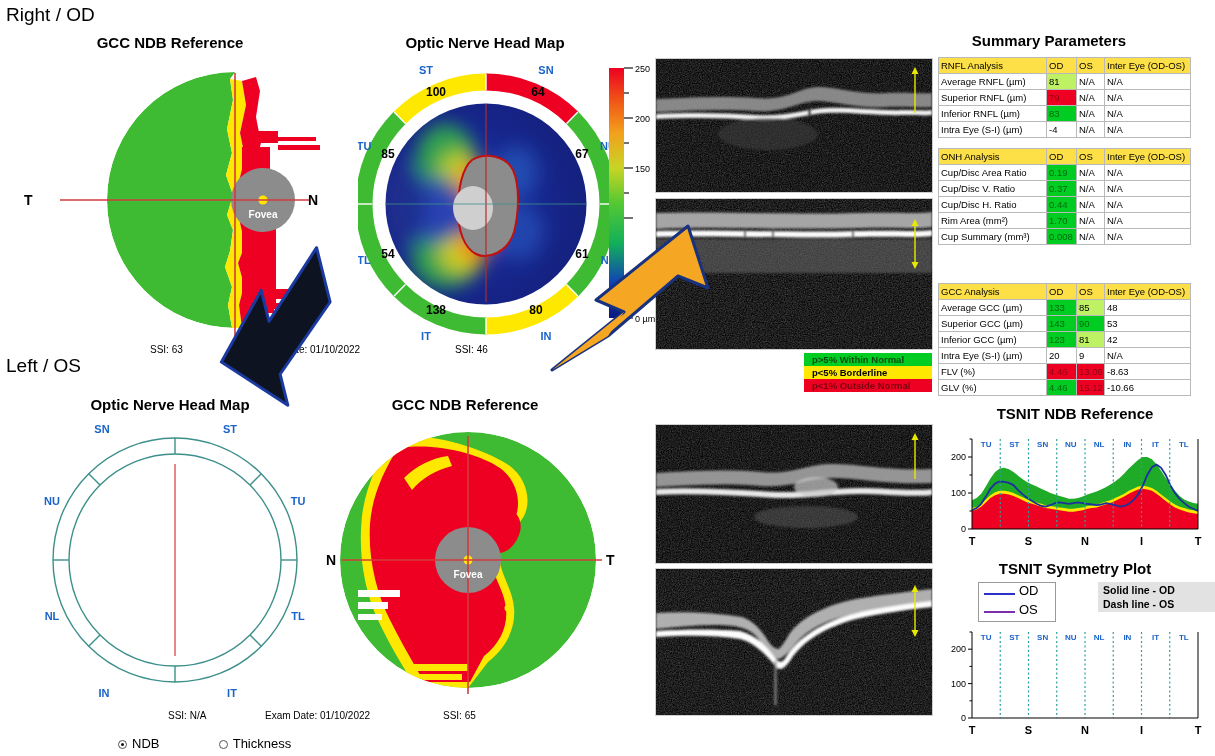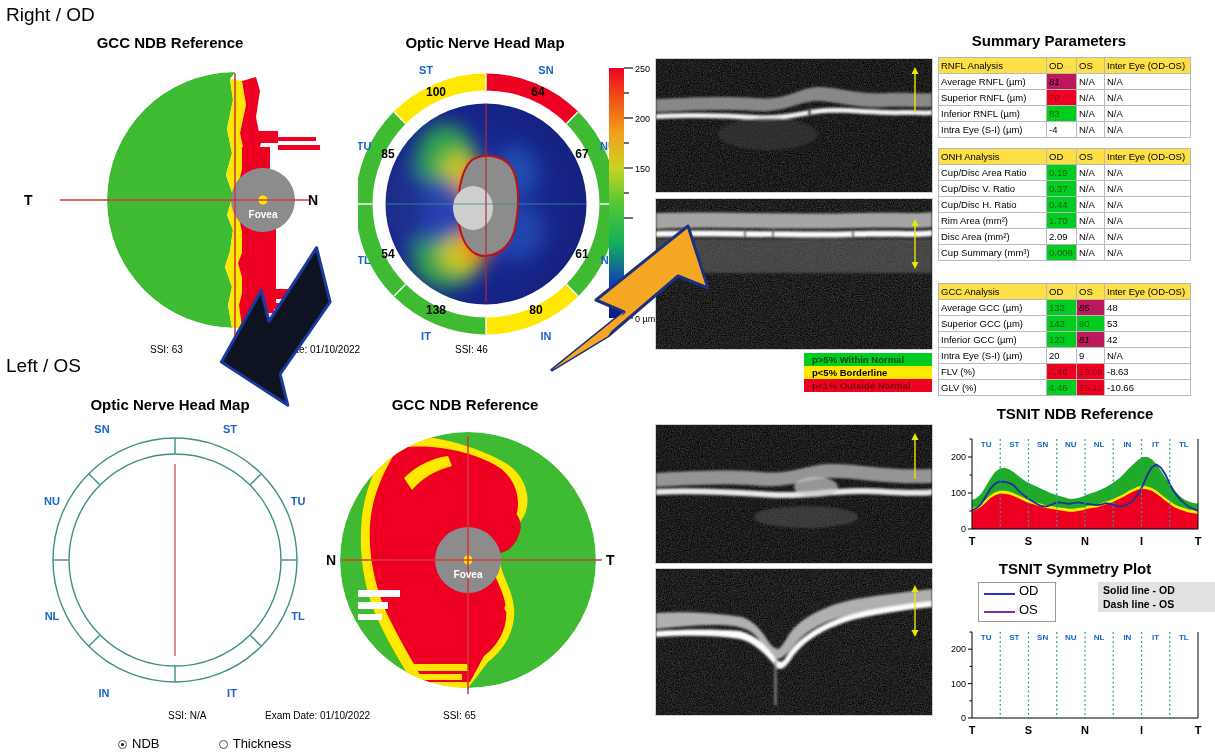--- a/index.html
+++ b/index.html
@@ -30,21 +30,21 @@
     table-layout:fixed;
   }
   table.sum td { border:1px solid #b9b9b9; padding:0 2px; height:15px; line-height:15px; white-space:nowrap; overflow:hidden; }
   table.sum tr.hdr td { font-weight:normal; background:#fde047; }
   td.lbl  { width:108px; }
   td.ind  { padding-left:10px; }
   td.od   { width:30px; text-align:left; }
   td.os   { width:28px; text-align:left; }
   td.ie   { width:86px; text-align:left; }
   .cell-g { background:#00cc22; }
-  .cell-y { background:#be185d;font-style:italic; }
+  .cell-y { background:#bef264; }
   .cell-r { background:#ee0022; }
   .v-g { color:#006b11; }
   .v-r { color:#8d0014; }
 
   
   .legend div { font-size:9.5px; line-height:13px; height:13px; padding-left:8px; font-weight:bold; }
   .lg-g { background:#00cc22; color:#0a4a10; }
   .lg-y { background:#ffe800; color:#000; }
   .lg-r { background:#ee0022; color:#7a0010; }
 
@@ -353,26 +353,20 @@
         </tr>
     <tr>
           <td class="lbl ind">Cup/Disc H. Ratio</td>
           <td class="od cell-g v-g">0.44</td>
           <td class="os">N/A</td>
           <td class="ie">N/A</td>
         </tr>
     <tr>
           <td class="lbl ind">Rim Area (mm²)</td>
           <td class="od cell-g v-g">1.70</td>
-          <td class="os">N/A</td>
-          <td class="ie">N/A</td>
-        </tr>
-    <tr>
-          <td class="lbl ind">Disc Area (mm²)</td>
-          <td class="od">2.09</td>
           <td class="os">N/A</td>
           <td class="ie">N/A</td>
         </tr>
     <tr>
           <td class="lbl ind">Cup Summary (mm³)</td>
           <td class="od cell-g v-g">0.008</td>
           <td class="os">N/A</td>
           <td class="ie">N/A</td>
         </tr>
   </tbody>

